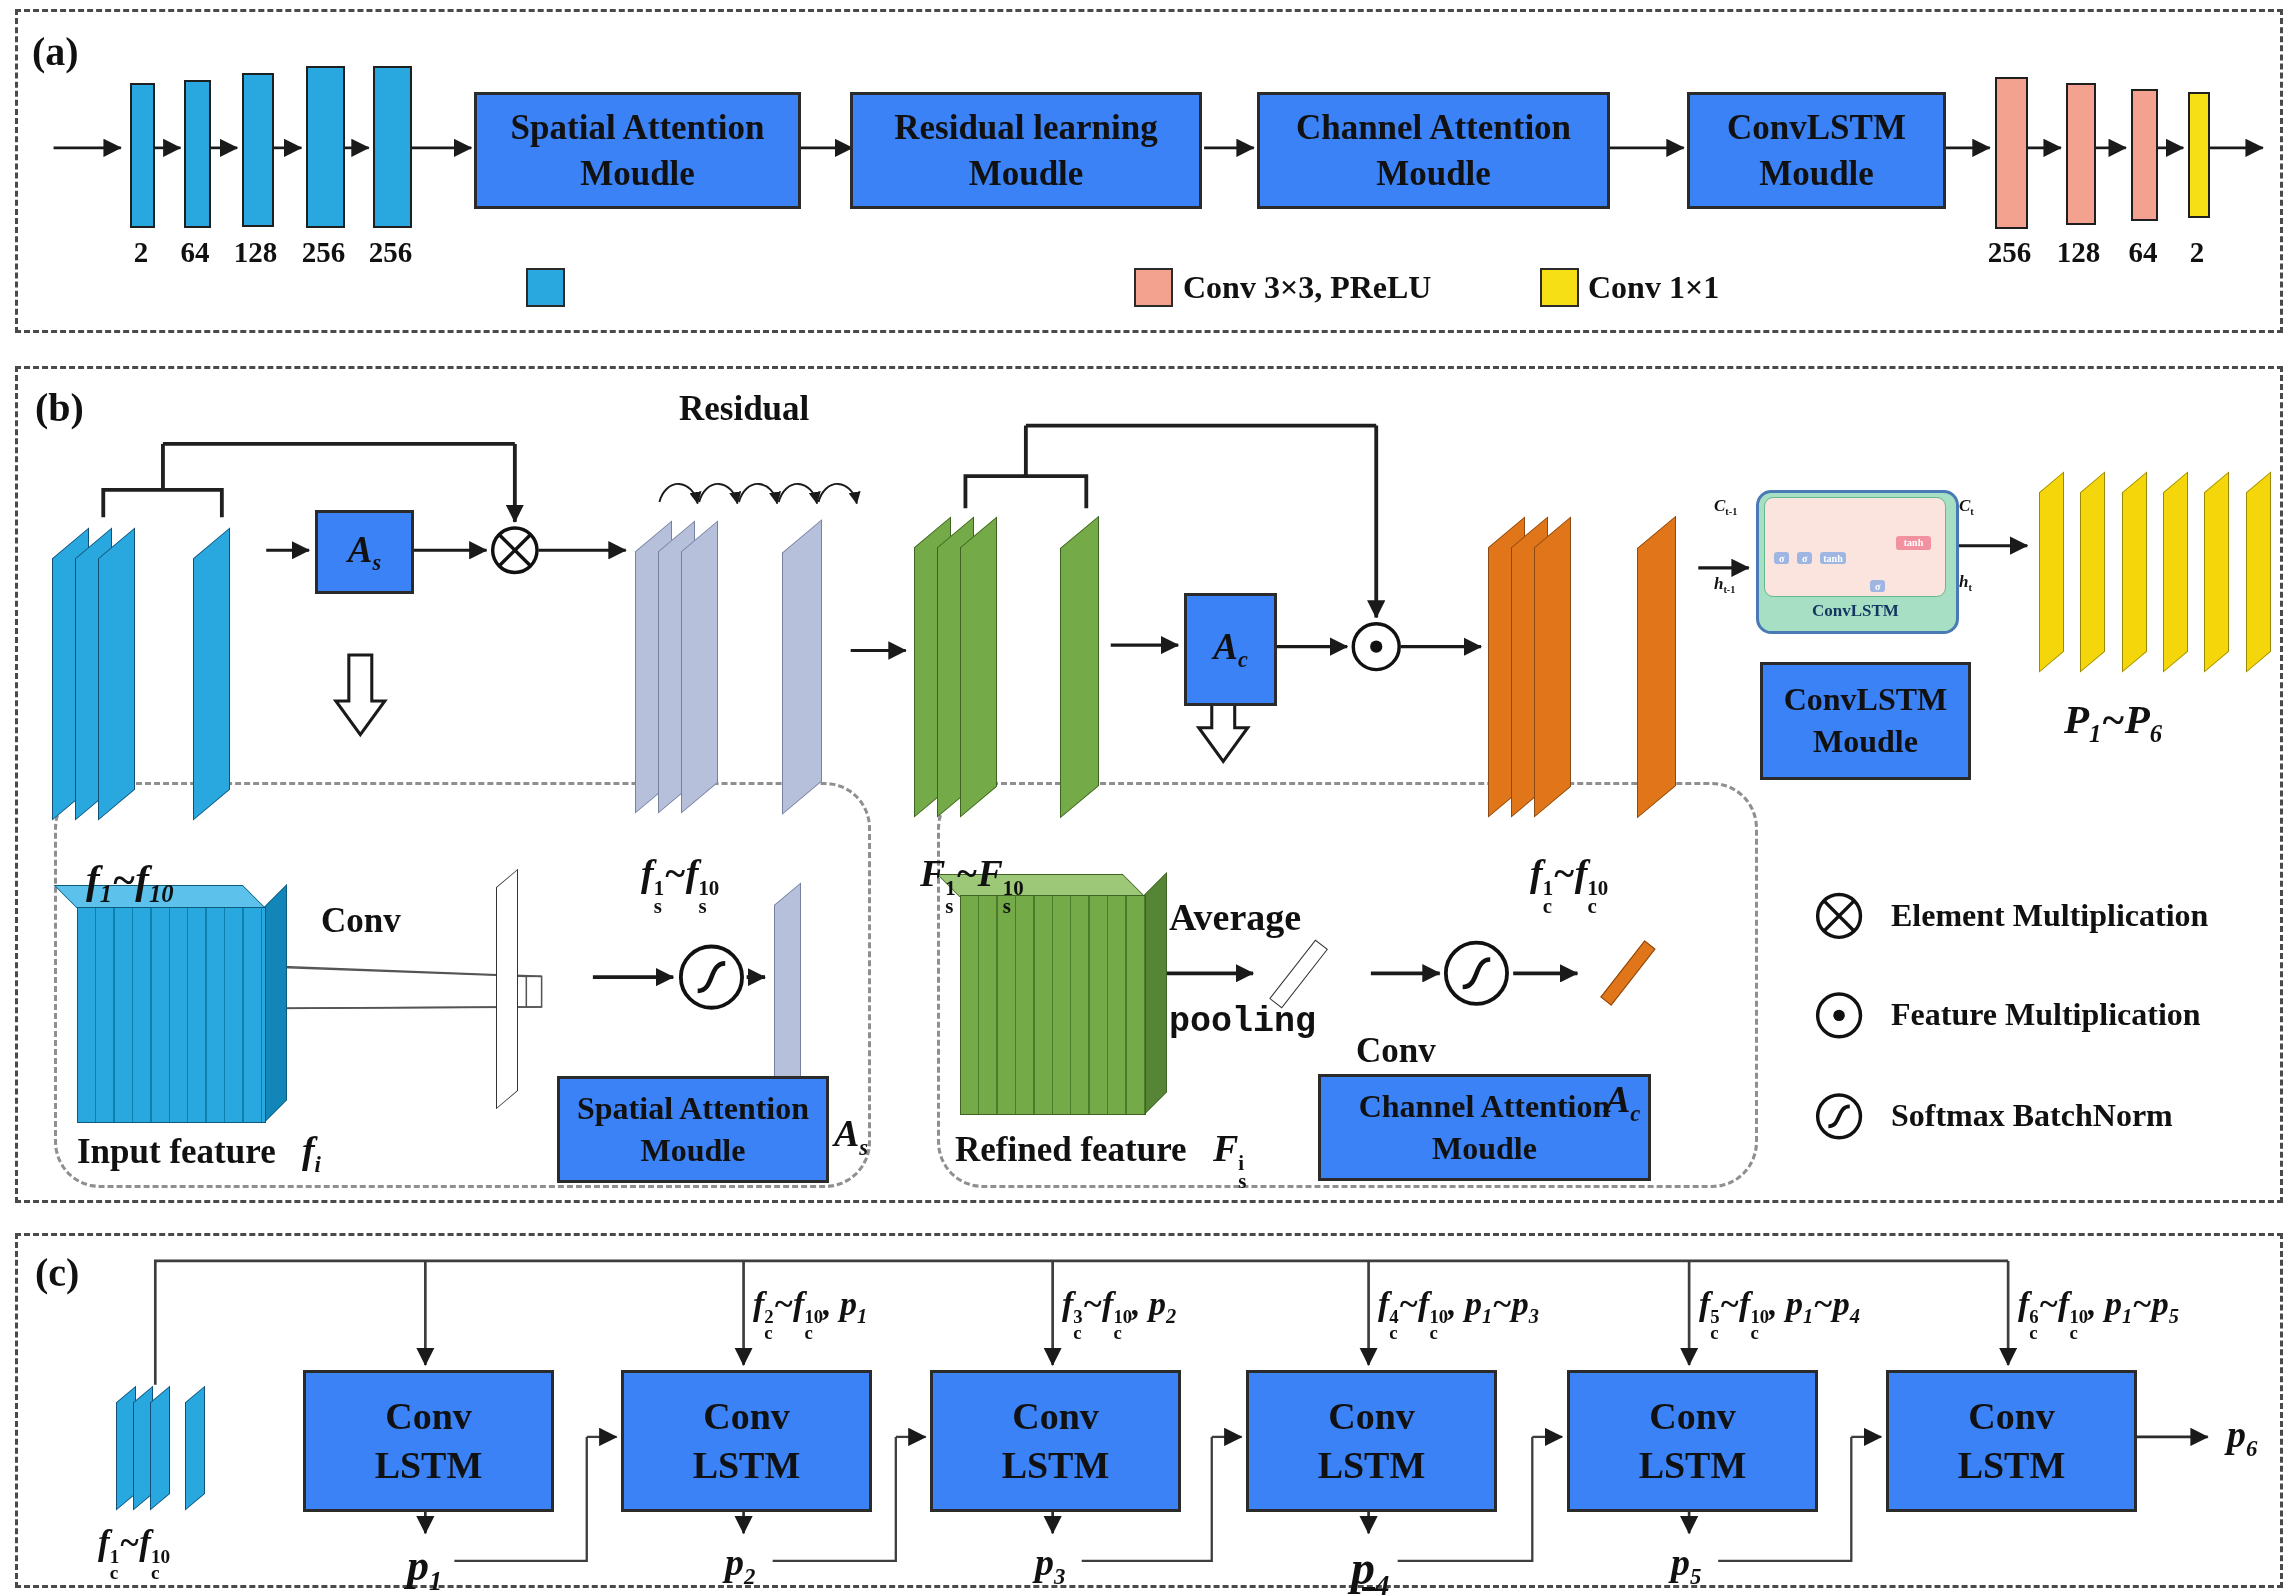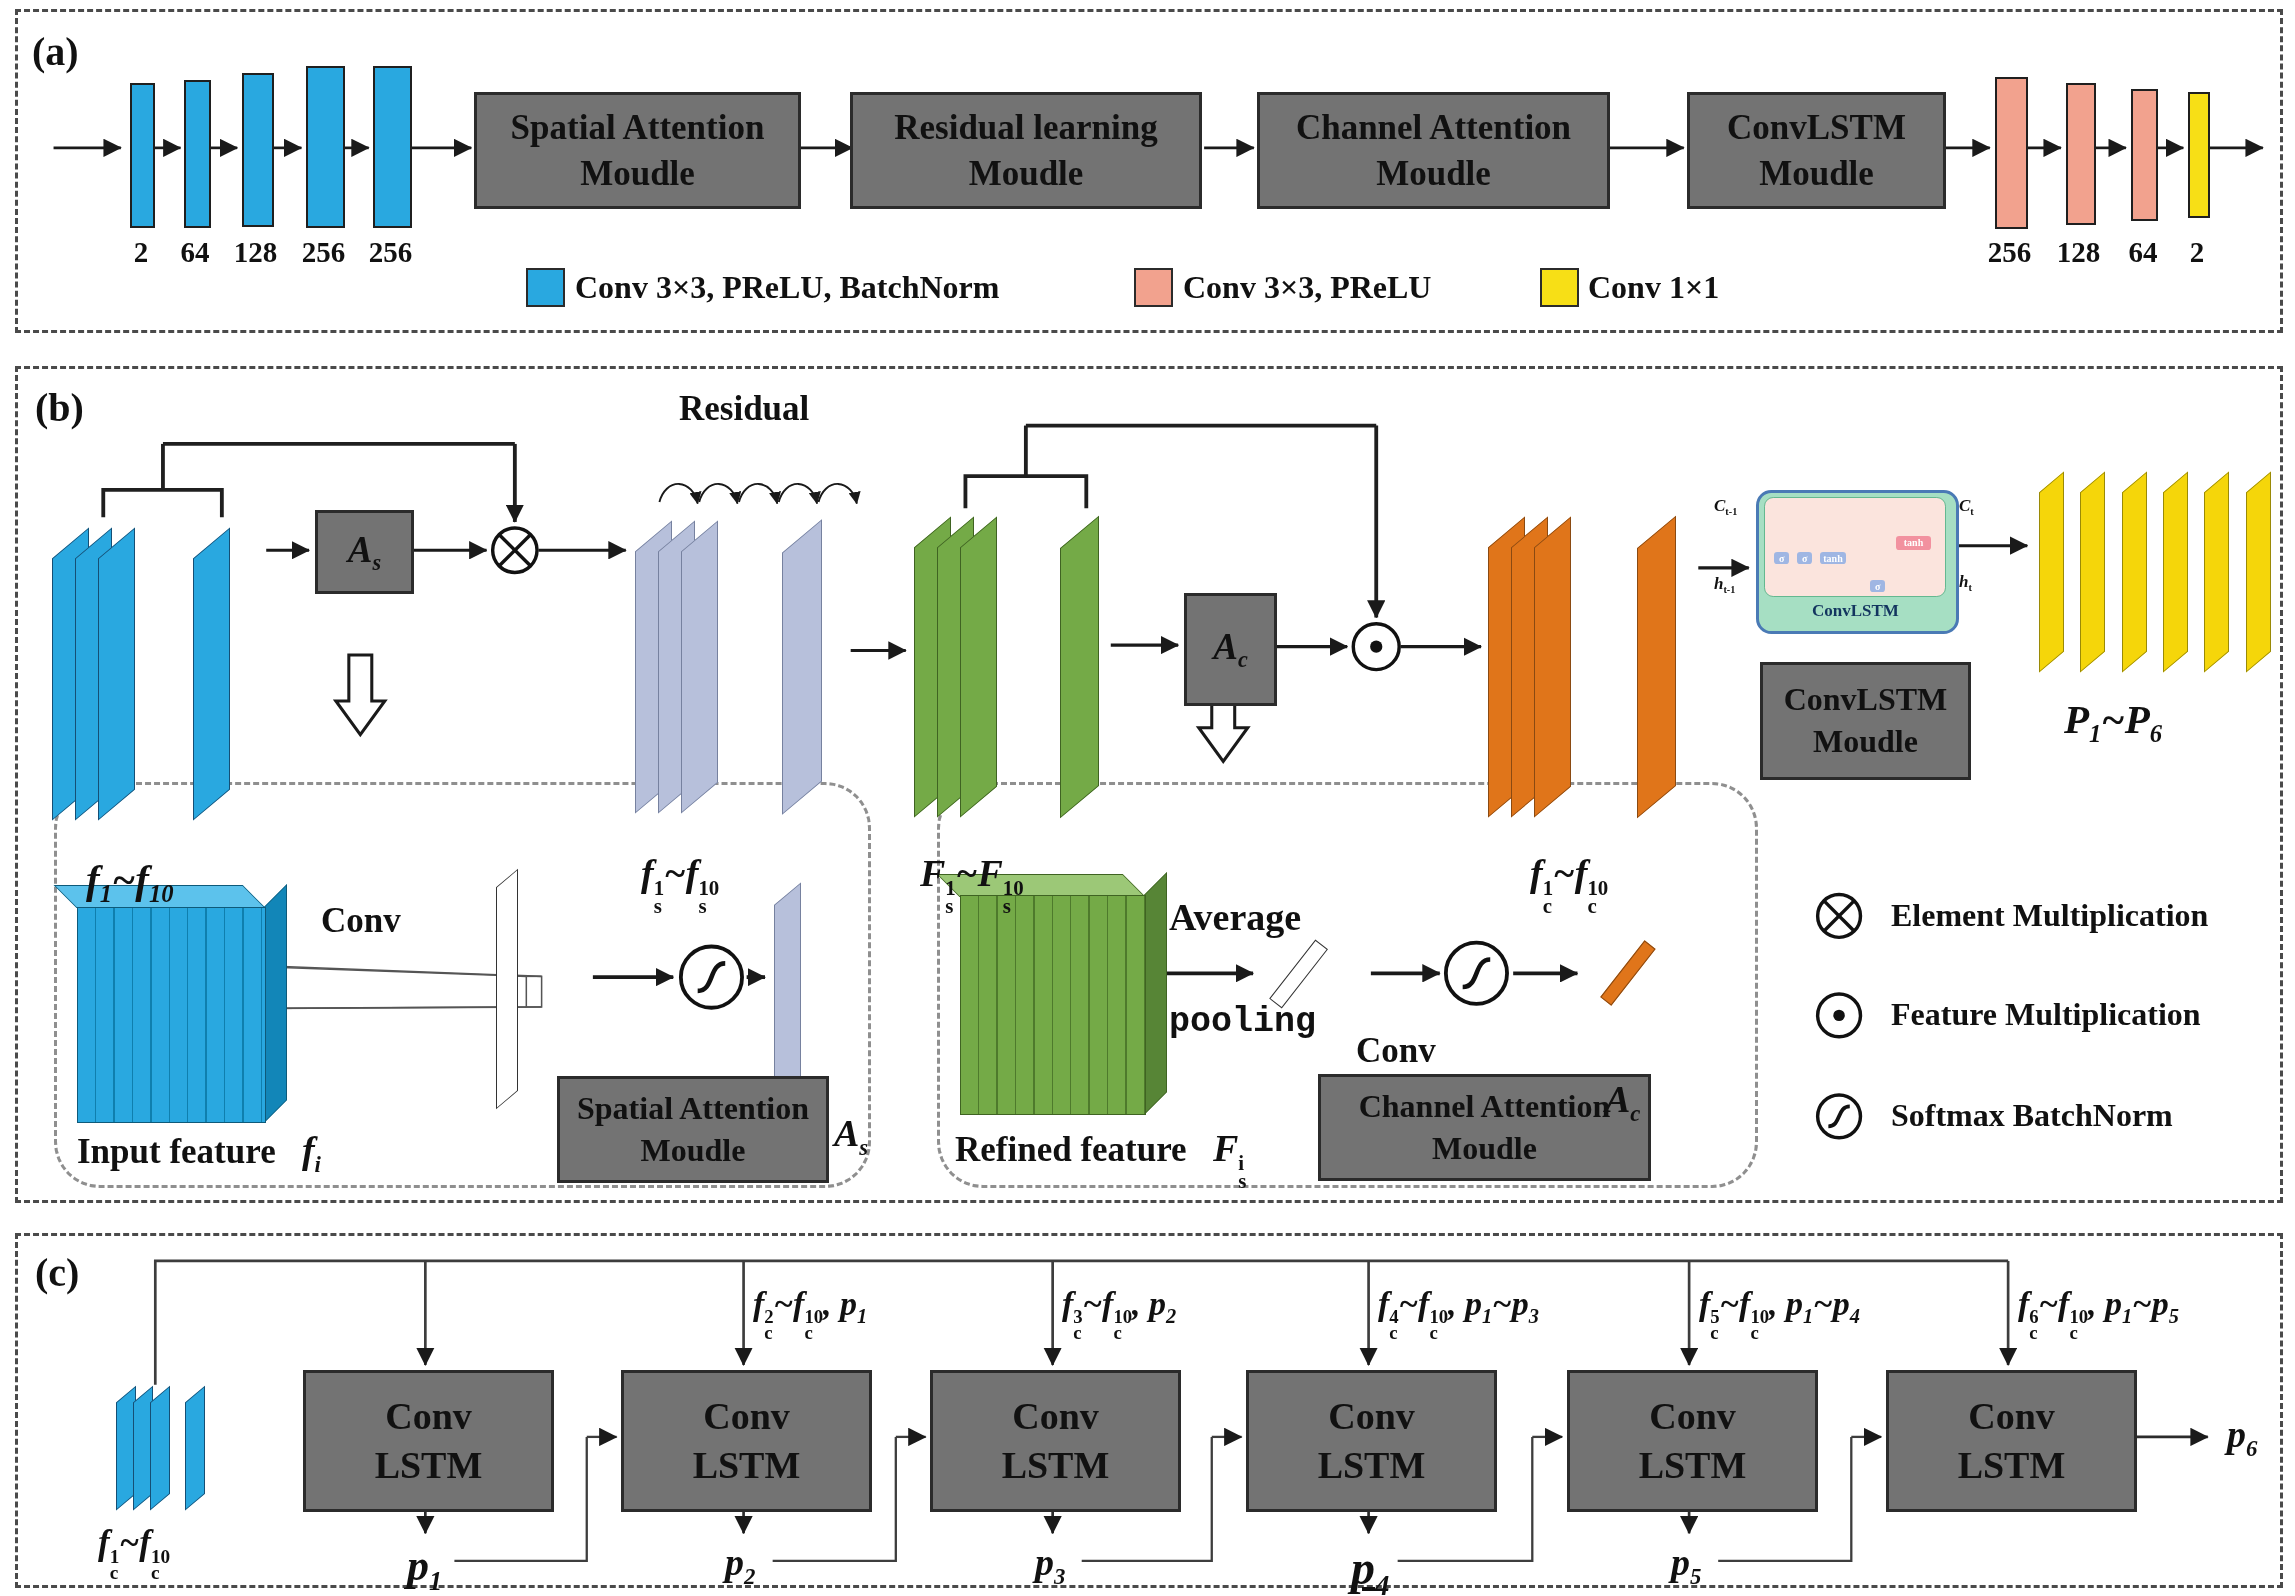--- a/index.html
+++ b/index.html
@@ -4,21 +4,21 @@
 <style>
   html,body{margin:0;padding:0;background:#ffffff;}
   #canvas{position:relative;width:2295px;height:1597px;background:#ffffff;
           font-family:"Liberation Serif",serif;color:#111;}
   .abs{position:absolute;}
   .panel{position:absolute;border:3.8px dashed #4a4a4a;}
   .plabel{position:absolute;font:bold 40px "Liberation Serif",serif;}
   svg.layer{position:absolute;left:0;top:0;z-index:1;}
   .z2{z-index:2;}
   
-  .pbox{position:absolute;background:#737373;border:3.1px solid #2b2b2b;display:flex;
+  .pbox{position:absolute;background:#3b82f6;border:3.1px solid #2b2b2b;display:flex;
         flex-direction:column;align-items:center;justify-content:center;text-align:left;
         font:bold 35px "Liberation Serif",serif;line-height:1.3;z-index:2;}
   .pbox.small{font-size:32px;}
   
   .bar{position:absolute;border:2.3px solid #1f1f1f;z-index:2;}
   .barlab{position:absolute;font:bold 29px "Liberation Serif",serif;text-align:center;z-index:2;}
   
   .slab{position:absolute;border:1.5px solid rgba(10,30,60,.65);transform:skewY(-40deg);z-index:2;}
   .slab.thin{border-width:1.5px;}
   
@@ -251,21 +251,20 @@
   <div class="bar" style="left:1995px;top:77px;width:29px;height:148px;background:#f2a28e;"></div>
   <div class="bar" style="left:2066px;top:83px;width:26px;height:138px;background:#f2a28e;"></div>
   <div class="bar" style="left:2131px;top:89px;width:23px;height:128px;background:#f2a28e;"></div>
   <div class="bar" style="left:2188px;top:92px;width:18.4px;height:122px;background:#f7df16;"></div>
   <div class="barlab" style="left:1979px;top:236px;width:61px;">256</div>
   <div class="barlab" style="left:2048px;top:236px;width:61px;">128</div>
   <div class="barlab" style="left:2120px;top:236px;width:46px;">64</div>
   <div class="barlab" style="left:2178px;top:236px;width:38px;">2</div>
 
   <div class="sw" style="left: 526px; top: 268px; background: rgb(41, 168, 224);"></div>
-  <div class="legend-row" style="left:575px;top:269px;">Conv 3×3,  PReLU,  BatchNorm</div>
   <div class="sw" style="left: 1134px; top: 268px; background: rgb(242, 162, 142);"></div>
   <div class="legend-row" style="left:1183px;top:269px;">Conv 3×3,  PReLU</div>
   <div class="sw" style="left: 1540px; top: 268px; background: rgb(247, 223, 22);"></div>
   <div class="legend-row" style="left:1588px;top:269px;">Conv 1×1</div>
 
   <div class="panel" style="left:15.3px;top:366px;width:2262px;height:831px;"></div>
   <div class="plabel" style="left:35px;top:384px;">(b)</div>
 
   <div class="slab" style="left:52px;top:543px;width:35px;height:260px;background:#29a8e0;"></div>
   <div class="slab" style="left:75px;top:543px;width:35px;height:260px;background:#29a8e0;"></div>

